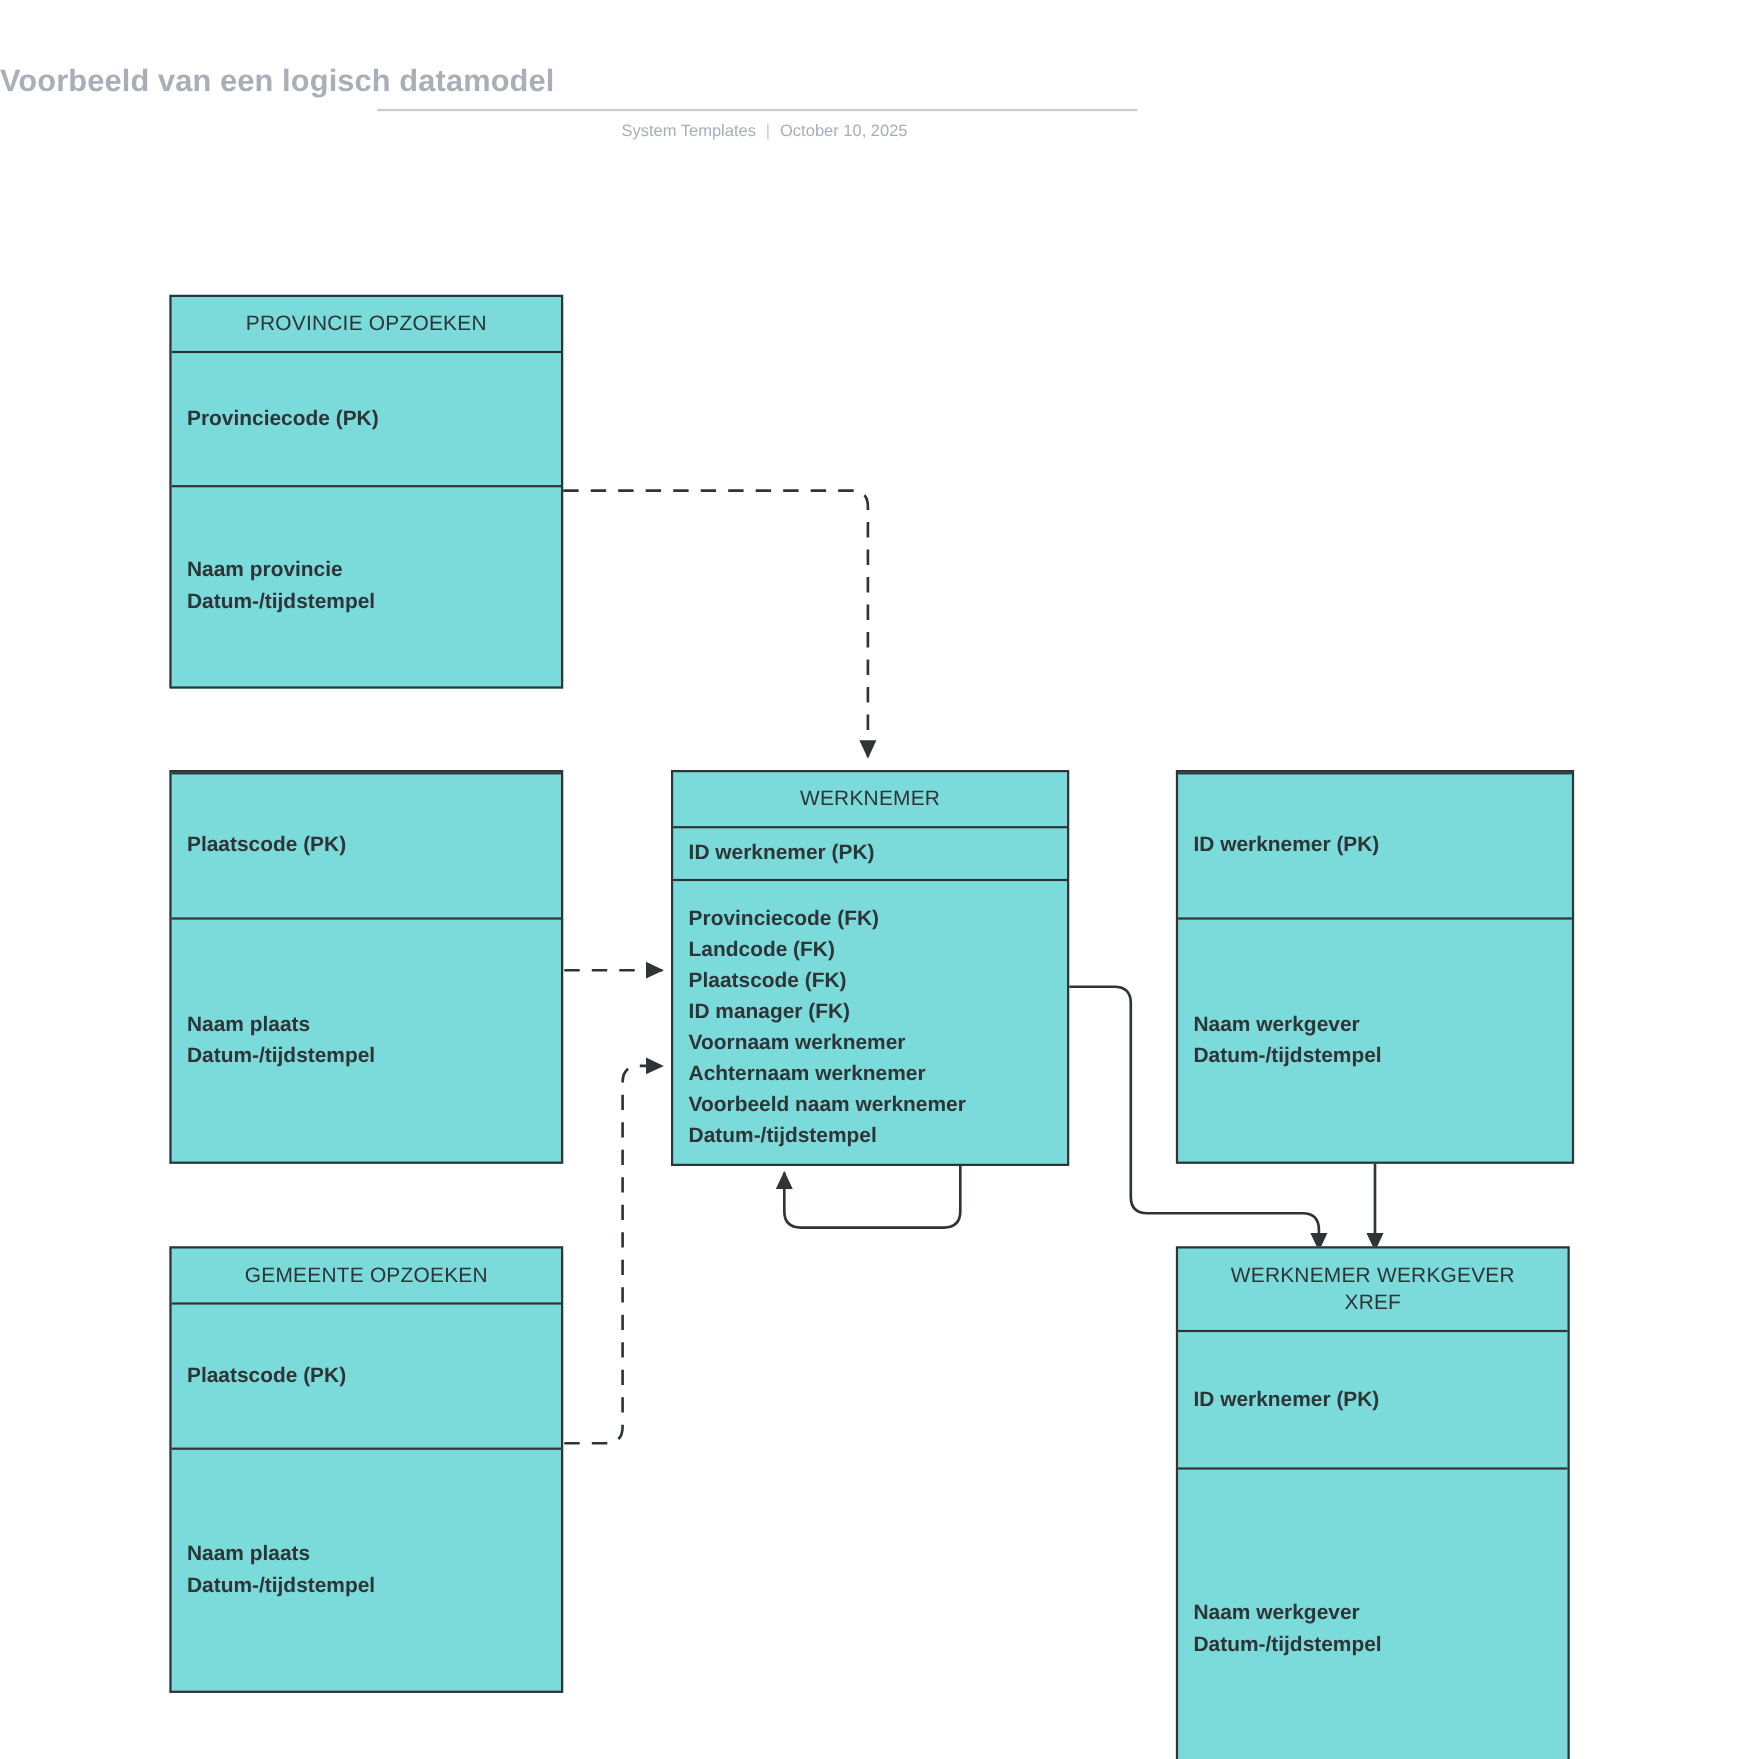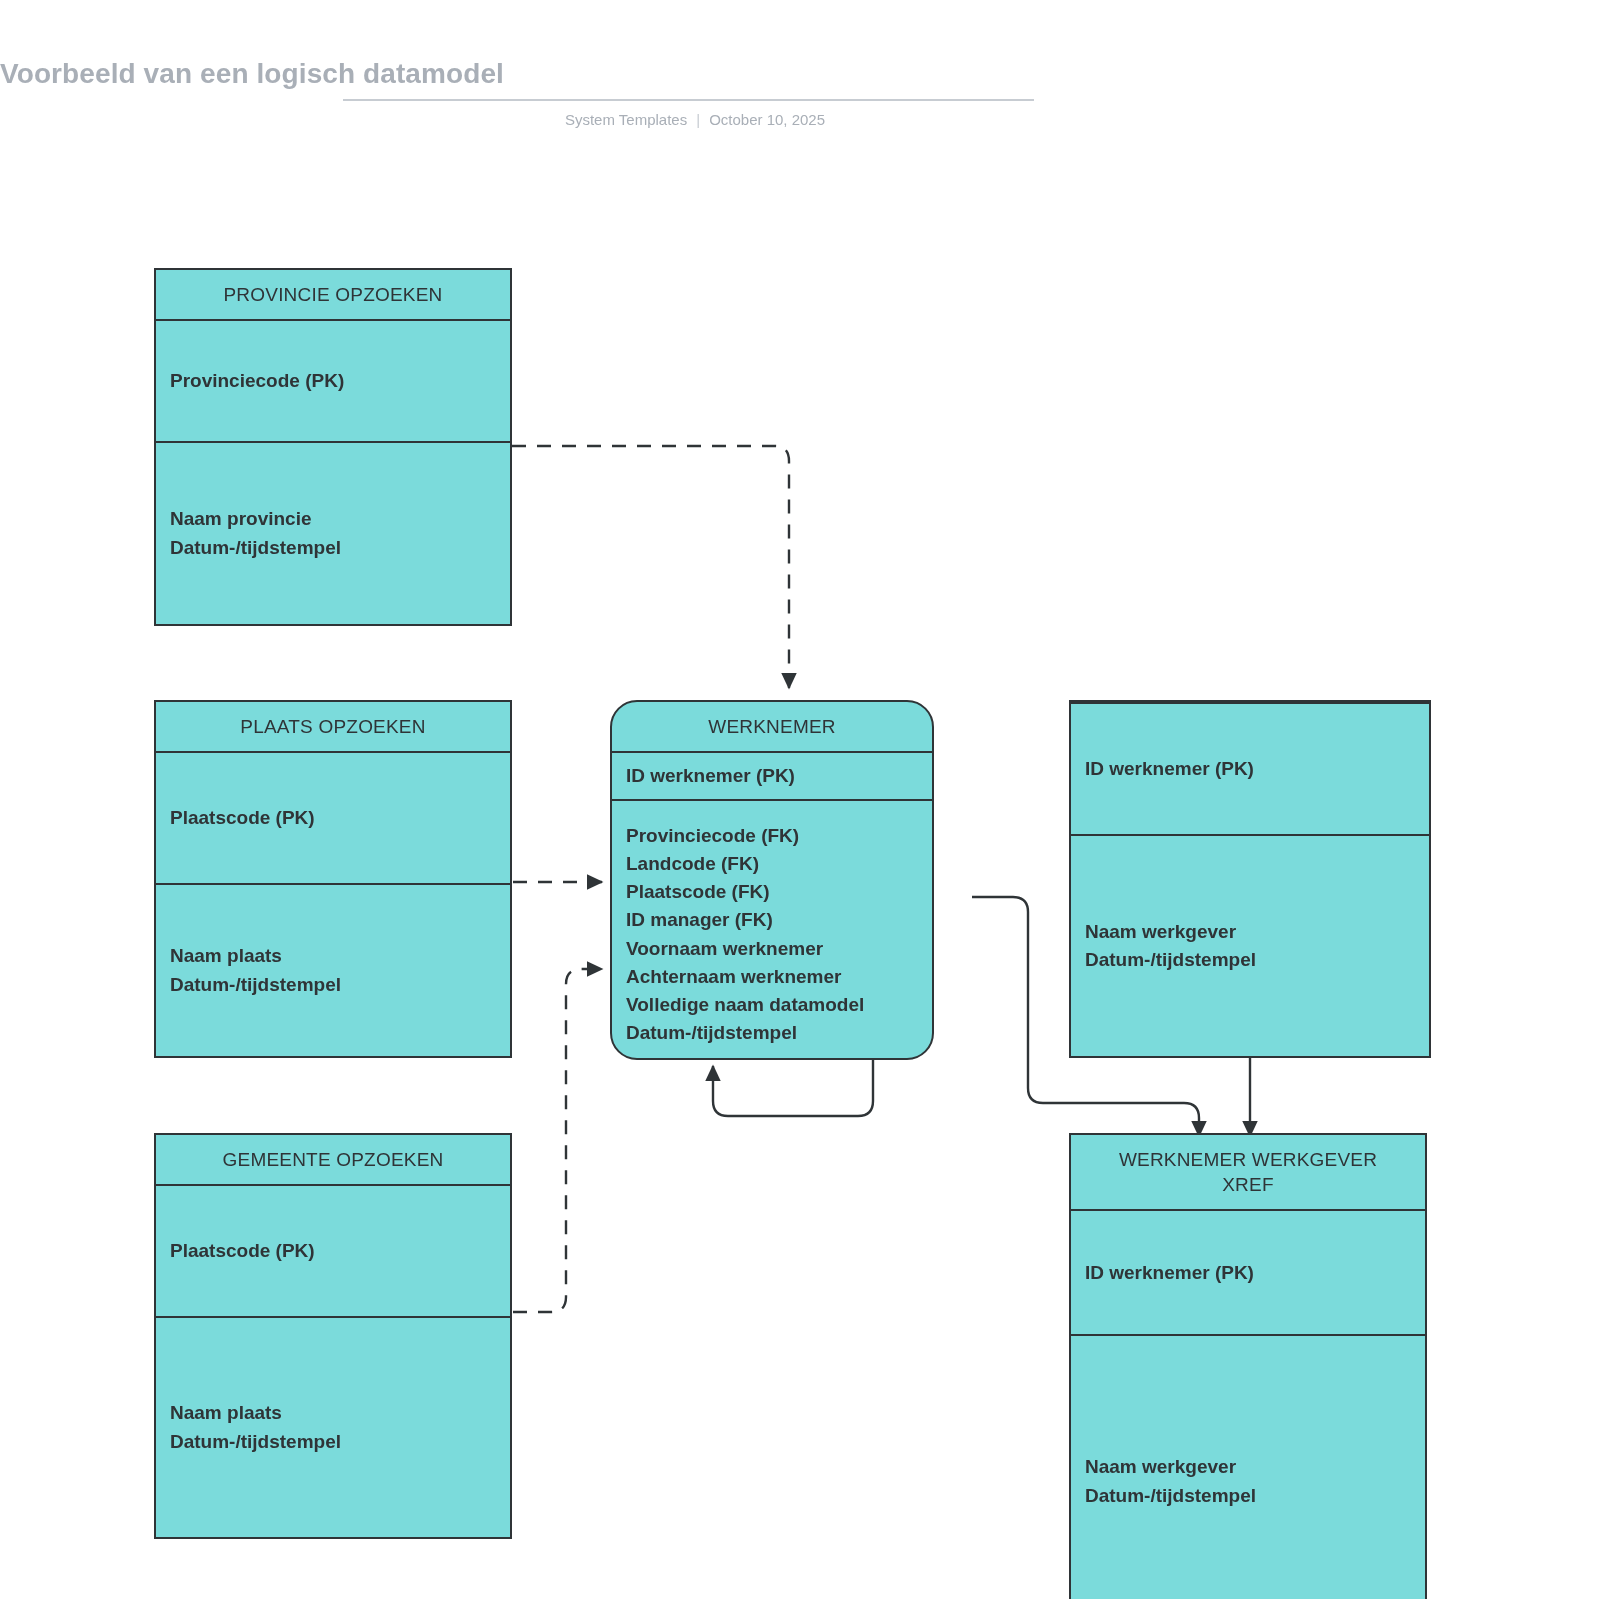--- a/index.html
+++ b/index.html
@@ -142,54 +142,53 @@
   <div class="sec divider attrs" style="height:122px;">
     <div class="attr-line">Provinciecode (PK)</div>
   </div>
   <div class="sec divider attrs" style="flex:1;">
     <div class="attr-line">Naam provincie</div>
     <div class="attr-line">Datum-/tijdstempel</div>
   </div>
 </div>
 
 <div class="entity" style="left:154px; top:700px; width:358px; height:358px;">
-  <div class="sec ent-title">PLAATS OPZOEKEN</div>
   <div class="sec divider attrs" style="height:132px;">
     <div class="attr-line">Plaatscode (PK)</div>
   </div>
   <div class="sec divider attrs" style="flex:1;">
     <div class="attr-line">Naam plaats</div>
     <div class="attr-line">Datum-/tijdstempel</div>
   </div>
 </div>
 
 <div class="entity" style="left:154px; top:1133px; width:358px; height:406px;">
   <div class="sec ent-title">GEMEENTE OPZOEKEN</div>
   <div class="sec divider attrs" style="height:132px;">
     <div class="attr-line">Plaatscode (PK)</div>
   </div>
   <div class="sec divider attrs" style="flex:1;">
     <div class="attr-line">Naam plaats</div>
     <div class="attr-line">Datum-/tijdstempel</div>
   </div>
 </div>
 
-<div class="entity" style="left:610px; top:700px; width:324px; height:360px;border-radius:27px;">
+<div class="entity" style="left:610px; top:700px; width:362px; height:360px;">
   <div class="sec ent-title">WERKNEMER</div>
   <div class="sec divider attrs" style="height:48px;">
     <div class="attr-line">ID werknemer (PK)</div>
   </div>
   <div class="sec divider attrs" style="flex:1; padding-top:10px;">
     <div class="attr-line">Provinciecode (FK)</div>
     <div class="attr-line">Landcode (FK)</div>
     <div class="attr-line">Plaatscode (FK)</div>
     <div class="attr-line">ID manager (FK)</div>
     <div class="attr-line">Voornaam werknemer</div>
     <div class="attr-line">Achternaam werknemer</div>
-    <div class="attr-line">Volledige naam datamodel</div>
+    <div class="attr-line">Voorbeeld naam werknemer</div>
     <div class="attr-line">Datum-/tijdstempel</div>
   </div>
 </div>
 
 <div class="entity" style="left:1069px; top:700px; width:362px; height:358px;">
   <div class="sec divider attrs" style="height:132px;">
     <div class="attr-line">ID werknemer (PK)</div>
   </div>
   <div class="sec divider attrs" style="flex:1;">
     <div class="attr-line">Naam werkgever</div>

